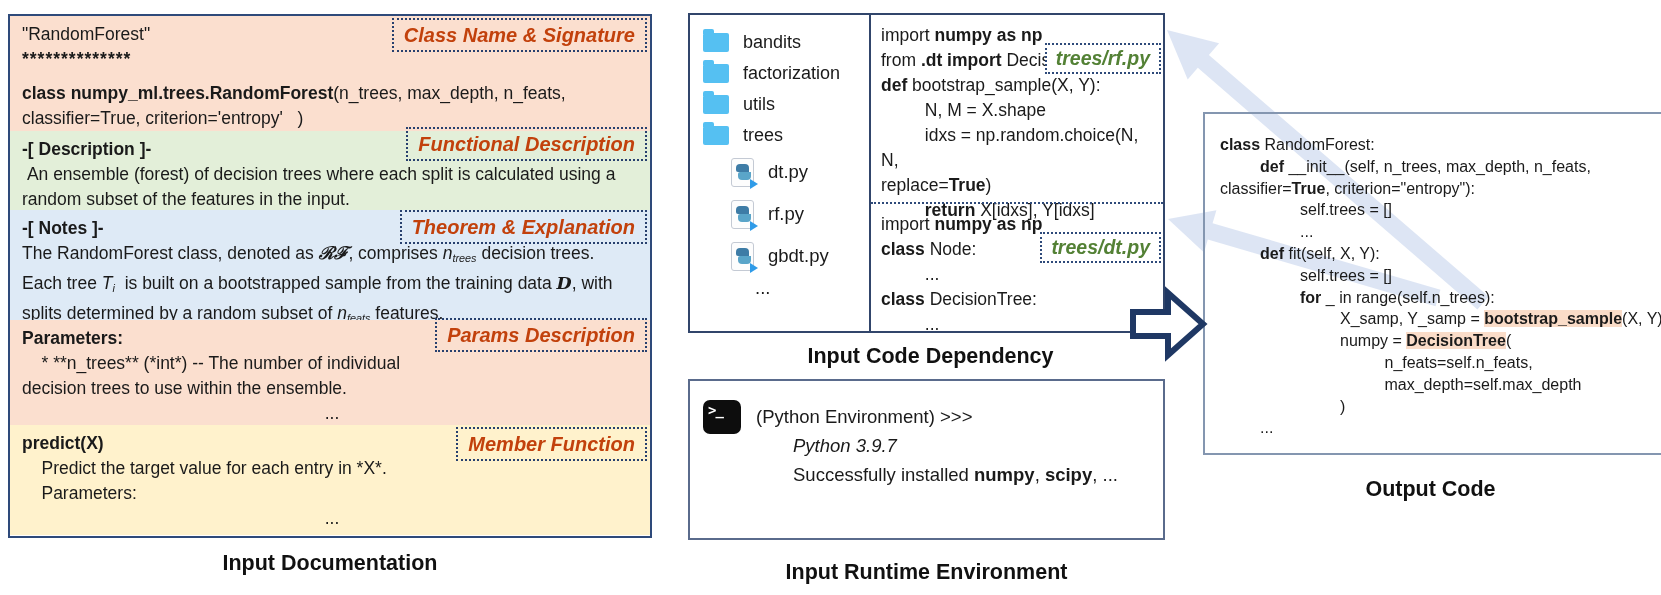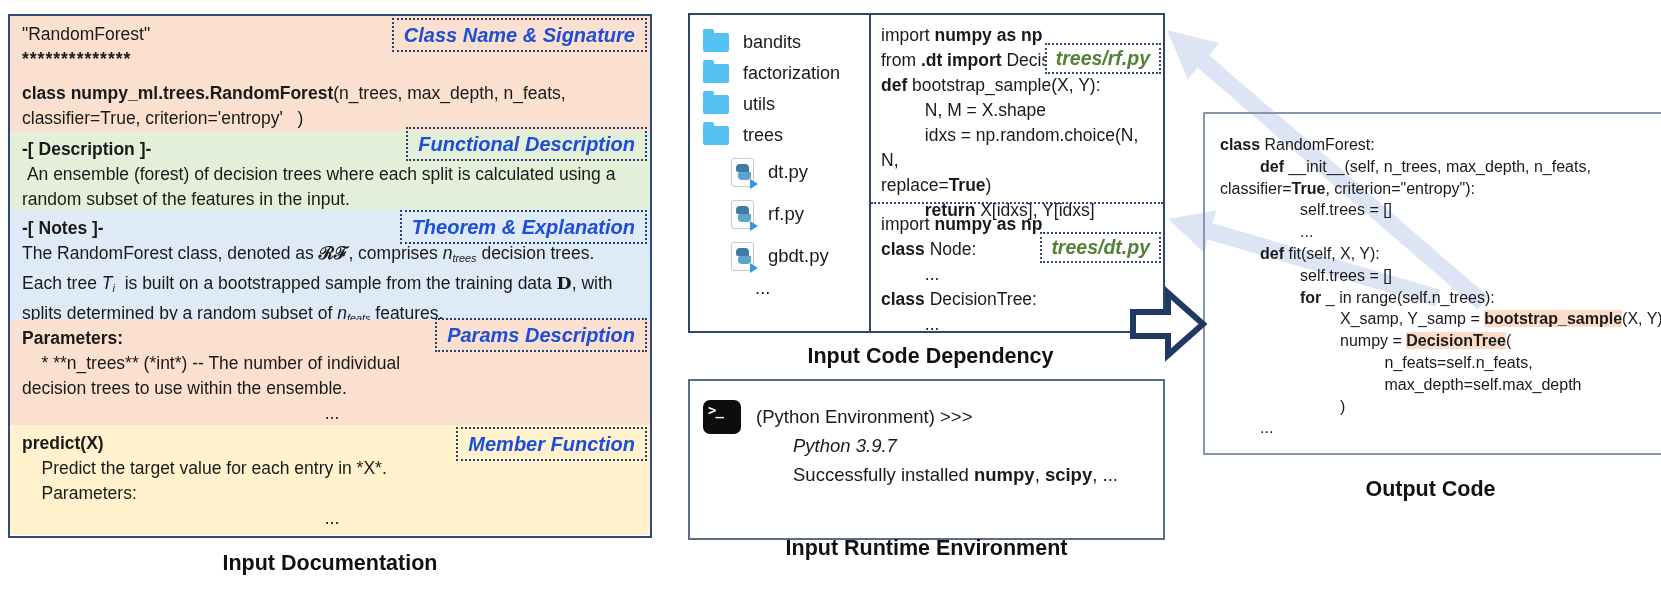--- a/index.html
+++ b/index.html
@@ -9,54 +9,54 @@
     font-family:"Liberation Sans", sans-serif; color:#1a1a1a; overflow:hidden;
   }
   
   .arrows-bg{ position:absolute; left:0; top:0; z-index:1; pointer-events:none; }
   .arrows-fg{ position:absolute; left:0; top:0; z-index:3; pointer-events:none; }
 
   
   .b{ font-weight:bold; }
   .i{ font-style:italic; }
   .sub{ font-size:0.62em; font-style:italic; vertical-align:-0.28em; }
-  .scr{ font-family:"DejaVu Serif", serif; font-weight:bold; }
+  .scr{ font-family:"DejaVu Serif", serif; font-style:italic; font-weight:bold; }
   .hl{ background:#fadcc8; }
 
   
   .doc-panel{
     position:absolute; left:8px; top:14px; width:644px; height:524px;
     border:2.5px solid #2e4a7a; z-index:2; background:transparent;
   }
   .sec{ position:relative; padding:6px 12px; font-size:17.5px; line-height:25px; }
   .sec .dline{ white-space:pre-wrap; }
   .s1{ height:115px; background:#fbdfcf; }
   .s2{ height:79px;  background:#e3efd9; }
   .s3{ height:110px; background:#deeaf6; }
   .s4{ height:105px; background:#fbdfcf; }
   .s5{ height:110px; background:#fff2cc; }
   .stars{ letter-spacing:1px; font-weight:bold; }
   .gap{ height:9px; }
   .label-box{
     position:absolute; right:3px; border:2px dotted #27406e;
-    color:#1d4ed8; font-weight:bold; font-style:italic; font-size:20px;
+    color:#c2410c; font-weight:bold; font-style:italic; font-size:20px;
     line-height:24px; padding:3px 10px; white-space:nowrap; background:transparent;
   }
   .sig{ max-width:610px; }
   .p-body{ max-width:432px; }
   .dots{ text-align:center; width:620px; }
 
   
   .caption{
     position:absolute; z-index:2; font-weight:bold; font-size:21.5px;
     color:#111; text-align:center;
   }
   .cap-doc{ left:8px;    width:644px; top:551px; }
   .cap-dep{ left:692px;  width:477px; top:344px; }
-  .cap-env{ left:688px;  width:477px; top:536px; }
+  .cap-env{ left:688px;  width:477px; top:560px; }
   .cap-out{ left:1203px; width:455px; top:477px; }
 
   
   .dep-panel{
     position:absolute; left:688px; top:13px; width:477px; height:320px;
     border:2px solid #31456b; z-index:2; display:flex; background:transparent;
   }
   .tree-col{ width:181px; border-right:2px solid #31456b; padding:12px 0 0 13px; }
   .trow{ display:flex; align-items:center; height:31px; font-size:18px; }
   .frow{ display:flex; align-items:center; height:42px; font-size:18.5px; margin-left:28px; }

